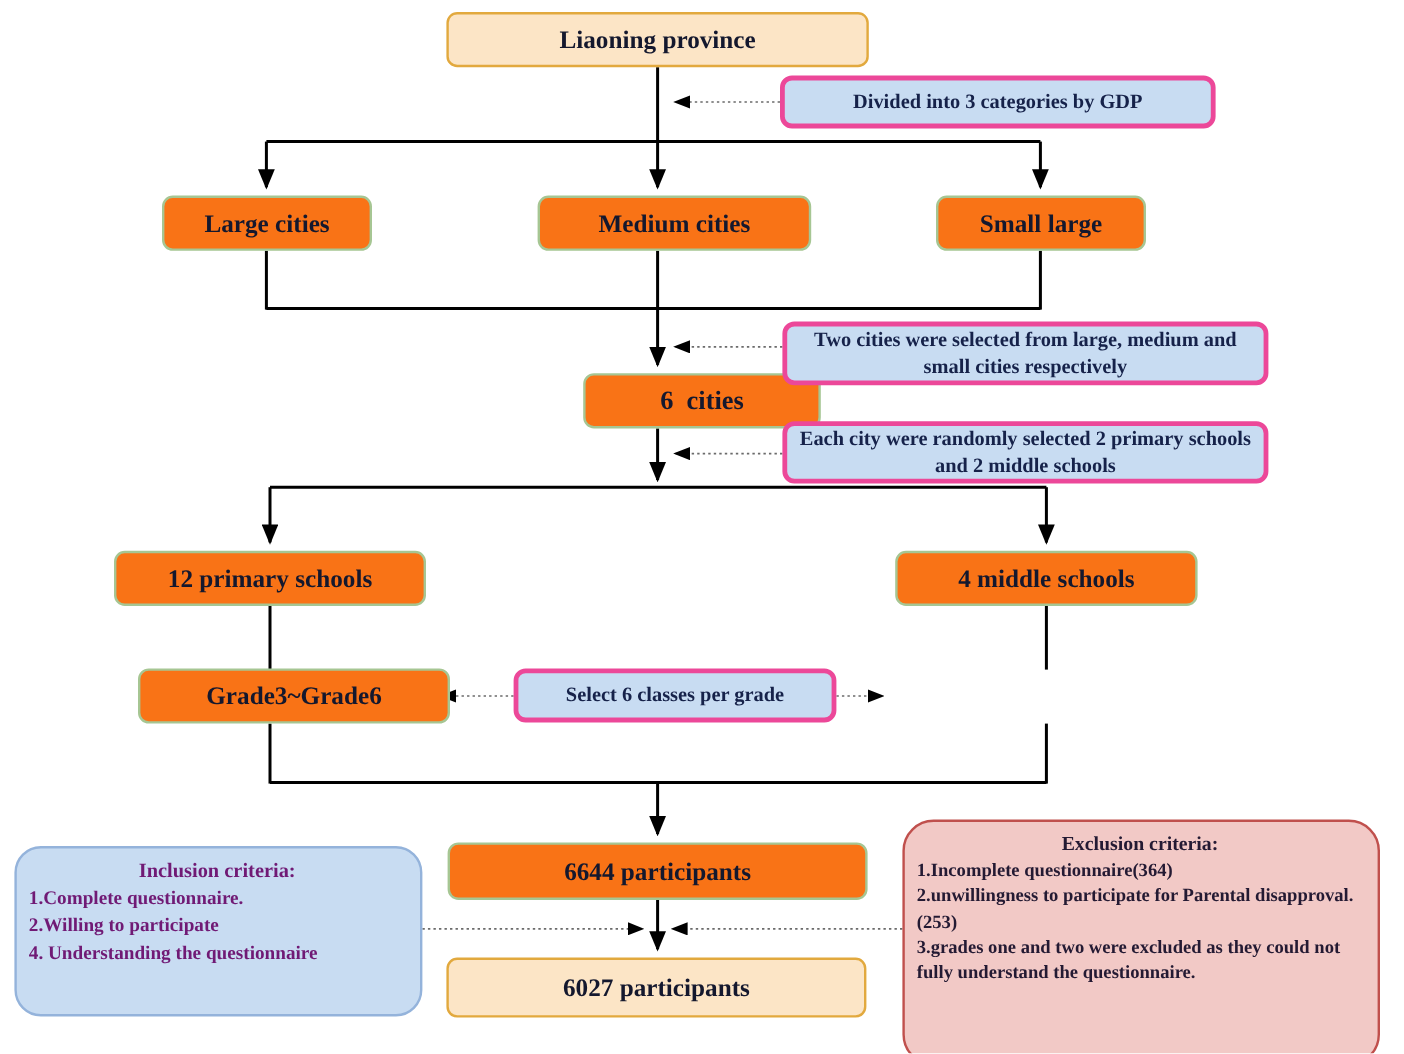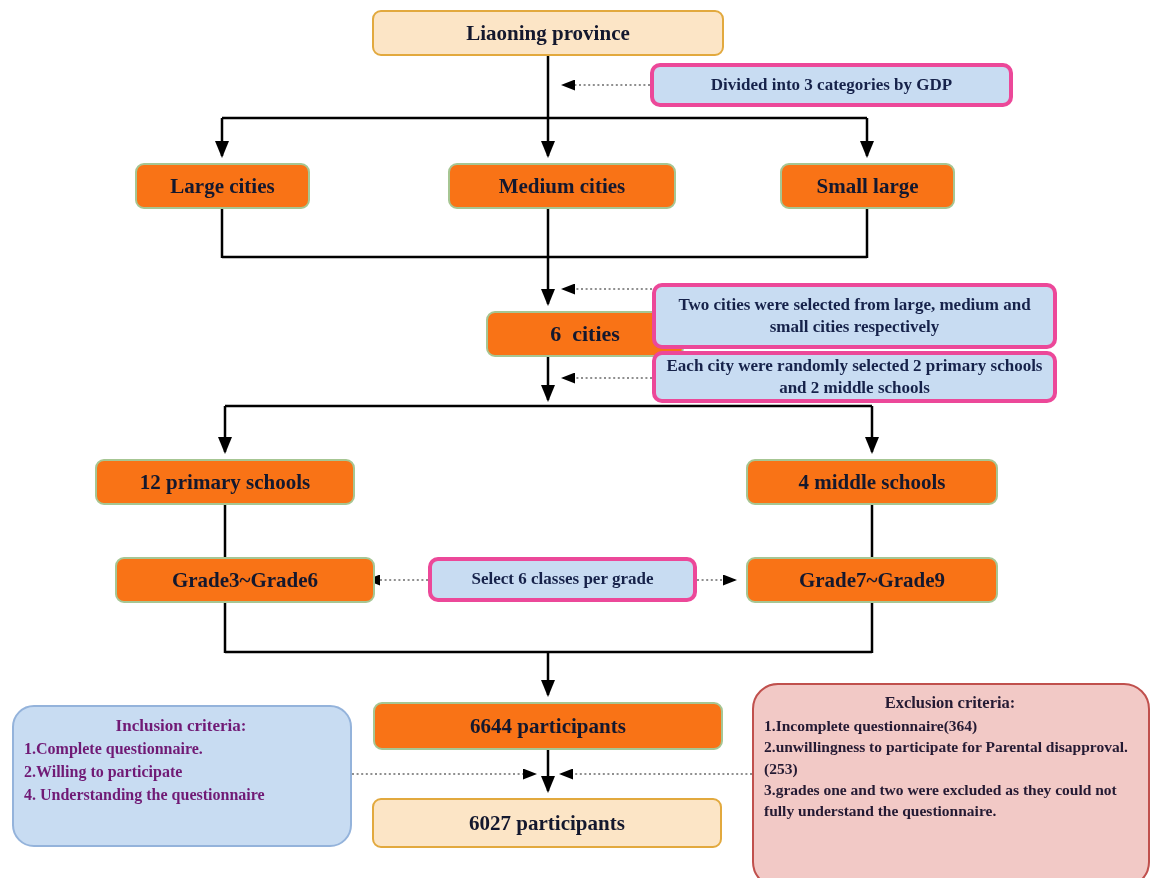--- a/index.html
+++ b/index.html
@@ -94,29 +94,28 @@
   <div class="node green fs21" style="left:780px;top:163px;width:175px;height:46px;">Small large</div>
 
   <div class="node green fs22" style="left:449px;top:311px;width:198px;height:46px;">6  cities</div>
 
   <div class="node green fs21" style="left:95px;top:459px;width:260px;height:46px;font-family:Liberation Serif, serif;">12 primary schools</div>
 
   <div class="node green fs21" style="left:746px;top:459px;width:252px;height:46px;">4 middle schools</div>
 
   <div class="node green fs21" style="left:95px;top:557px;width:260px;height:46px;margin-left:20px;">Grade3~Grade6</div>
 
-  <div class="node green fs21" style="left:746px;top:557px;width:252px;height:46px;">Grade7~Grade9</div>
 
   <div class="node green fs21" style="left:373px;top:702px;width:350px;height:48px;">6644 participants</div>
 
   <div class="node orange fs21" style="left:372px;top:798px;width:350px;height:50px;">6027 participants</div>
 
   <div class="note fs17" style="left:650px;top:63px;width:363px;height:44px;">Divided into 3 categories by GDP</div>
 
-  <div class="note fs17" style="left:652px;top:283px;width:405px;height:66px;">Two cities were selected from large, medium and small cities respectively</div>
+  <div class="note fs17" style="left:652px;top:268px;width:405px;height:53px;">Two cities were selected from large, medium and small cities respectively</div>
 
   <div class="note fs17" style="left:652px;top:351px;width:405px;height:52px;">Each city were randomly selected 2 primary schools and 2 middle schools</div>
 
   <div class="note fs17" style="left:428px;top:557px;width:269px;height:45px;">Select 6 classes per grade</div>
 
   <div class="crit blue" style="left:12px;top:705px;width:340px;height:142px;">
     <div class="crit-title">Inclusion criteria:</div>
     <div class="crit-item">1.Complete questionnaire.</div>
     <div class="crit-item">2.Willing to participate</div>
     <div class="crit-item">4. Understanding the questionnaire</div>

